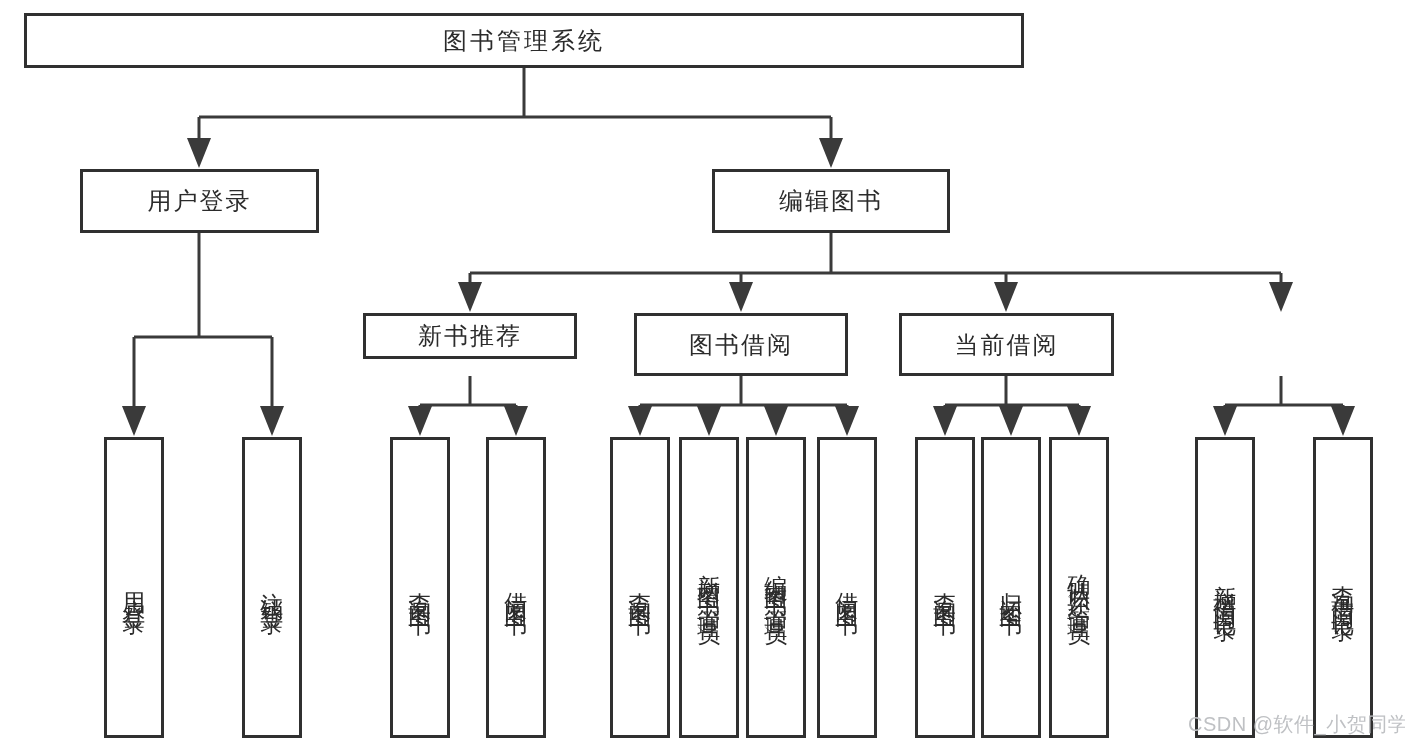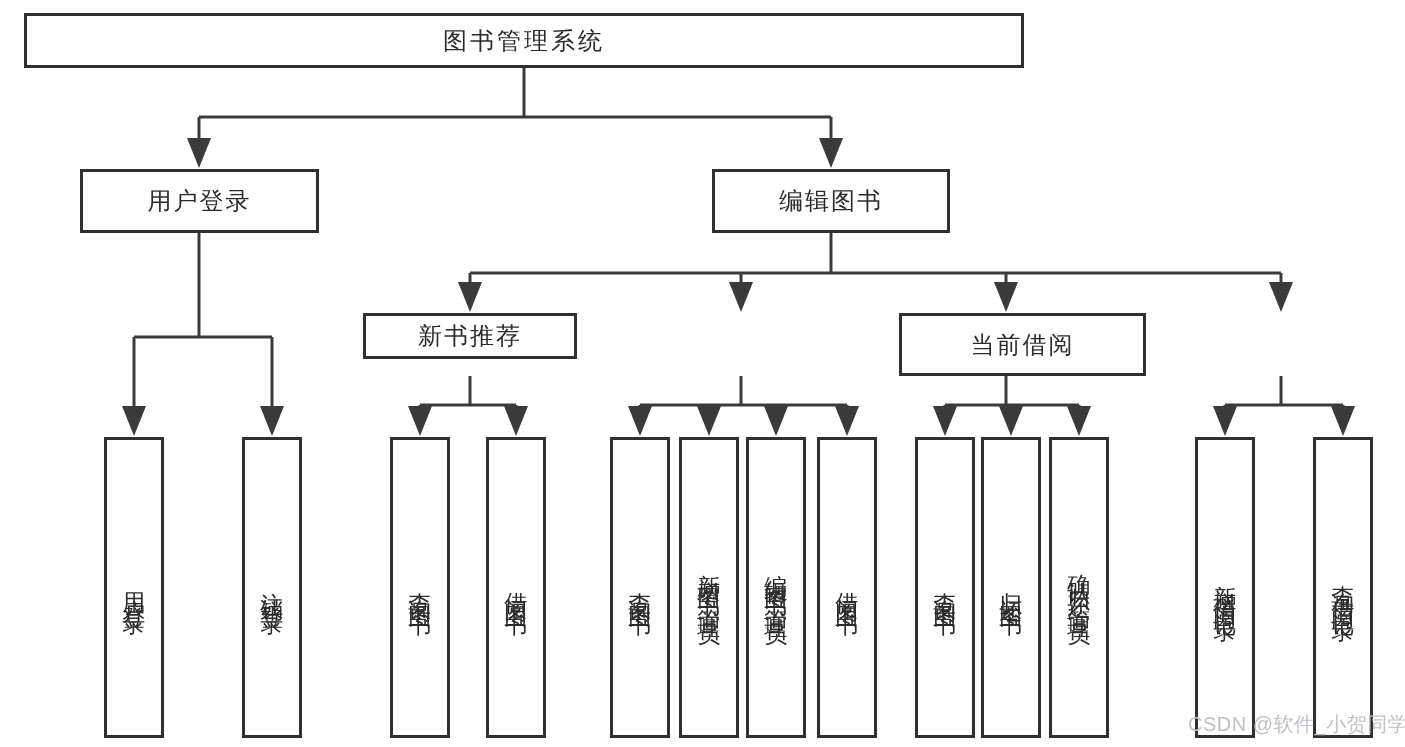--- a/index.html
+++ b/index.html
@@ -77,21 +77,24 @@
   <div class="node h" style="left:80px;top:169px;width:239px;height:64px">
     <span>用户登录</span>
   </div>
   <div class="node h" style="left:712px;top:169px;width:238px;height:64px">
     <span>编辑图书</span>
   </div>
 
   <div class="node h" style="left:363px;top:313px;width:214px;height:46px">
     <span>新书推荐</span>
   </div>
-  <div class="node h" style="left:899px;top:313px;width:247px;height:63px">
+  <div class="node h" style="left:634px;top:313px;width:214px;height:63px">
+    <span>图书借阅</span>
+  </div>
+  <div class="node h" style="left:899px;top:313px;width:215px;height:63px">
     <span>当前借阅</span>
   </div>
 
   <div class="node v" style="left:104px;top:437px;width:60px;height:301px">
     <span>用户登录</span>
   </div>
   <div class="node v" style="left:242px;top:437px;width:60px;height:301px">
     <span>注销登录</span>
   </div>
 

